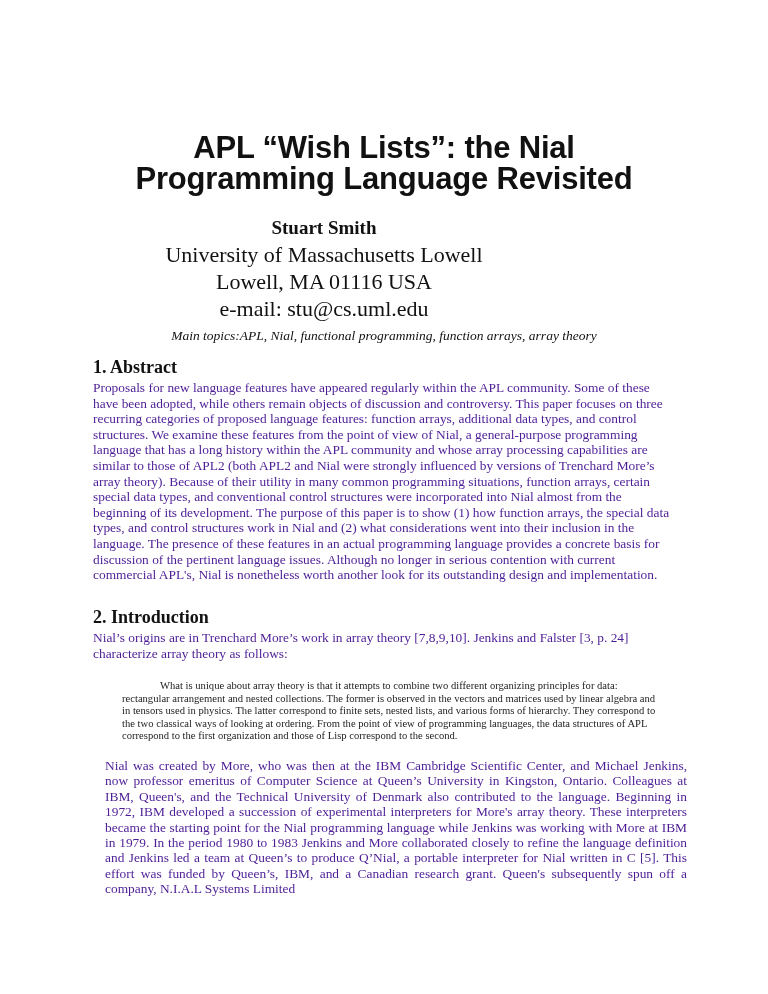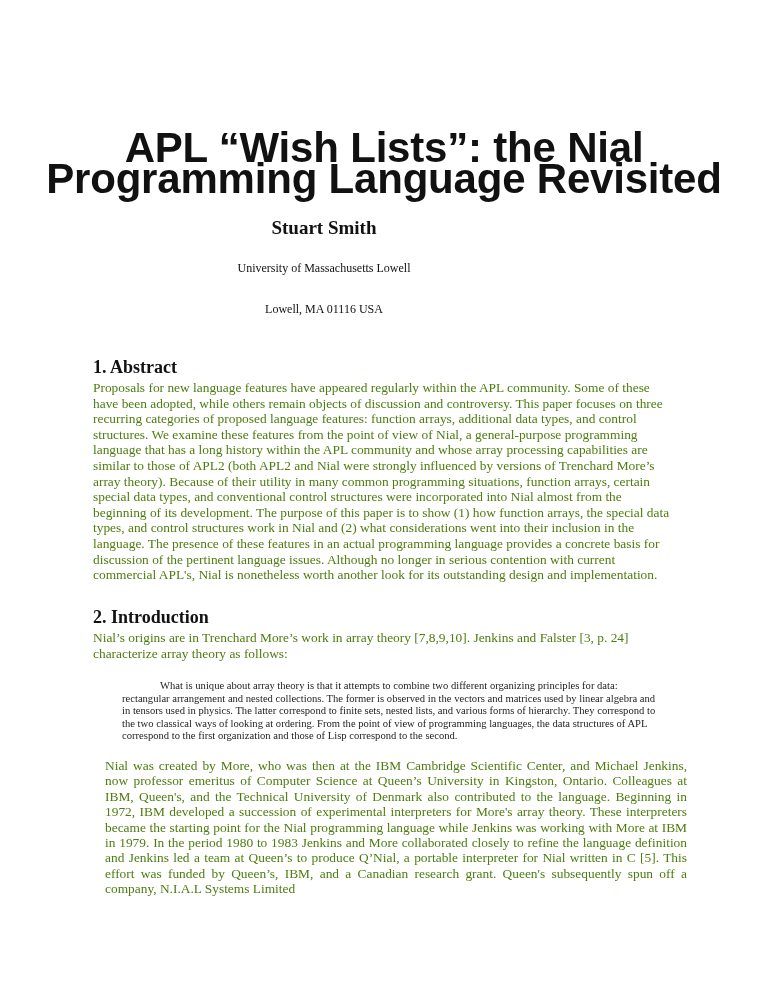--- a/index.html
+++ b/index.html
@@ -1,31 +1,31 @@
 <!DOCTYPE html>
 <html><head>
 <meta charset="utf-8">
 <style>
   html, body { margin:0; padding:0; background:#ffffff; }
   body { width:768px; height:994px; position:relative; overflow:hidden; color:#111; }
   .page { position:absolute; left:0; top:0; width:768px; height:994px; }
   .title {
     position:absolute; left:0; width:768px; top:132px;
     text-align:center; font-family:"Liberation Sans", sans-serif; font-weight:bold;
-    font-size:42px; line-height:31px; color:#111; letter-spacing:-0.2px;
+    font-size:31px; line-height:31px; color:#111; letter-spacing:-0.2px;
   }
   .title div { height:31px; }
   .author-block { position:absolute; left:0; width:648px; top:214px; text-align:center; font-family:"Liberation Serif", serif; }
   .author-name { font-weight:bold; font-size:19px; line-height:27px; }
-  .aff-line { font-size:12px; line-height:27px;margin-top:14px; }
+  .aff-line { font-size:22px; line-height:27px; }
   .topics { position:absolute; left:0; width:768px; top:327px; text-align:center; font-family:"Liberation Serif", serif; font-style:italic; font-size:13.5px; line-height:18px; }
   .heading { position:absolute; left:93px; font-family:"Liberation Serif", serif; font-weight:bold; font-size:18px; line-height:20px; }
   .para {
     position:absolute; left:93px; width:582px; font-family:"Liberation Serif", serif;
-    font-size:13.4px; line-height:15.6px; color:#4d7c0f; margin:0;
+    font-size:13.4px; line-height:15.6px; color:#4c1d95; margin:0;
   }
   .para.just { text-align:justify;margin-left:12px; }
   .quote {
     position:absolute; left:122px; width:536px; font-family:"Liberation Serif", serif;
     font-size:10.6px; line-height:12.6px; color:#222; text-indent:38px; margin:0;
   }
 </style>
 </head>
 <body>
 
@@ -33,22 +33,24 @@
 
   <div class="title">
     <div>APL “Wish Lists”: the Nial</div>
     <div>Programming Language Revisited</div>
   </div>
 
   <div class="author-block">
     <div class="author-name">Stuart Smith</div>
     <div class="aff-line">University of Massachusetts Lowell</div>
     <div class="aff-line">Lowell, MA 01116 USA</div>
+    <div class="aff-line">e-mail: stu@cs.uml.edu</div>
   </div>
 
+  <div class="topics">Main topics:APL, Nial, functional programming, function arrays, array theory</div>
 
   <div class="heading" style="top:357px;">1. Abstract</div>
   <p class="para" style="top:380px;">Proposals for new language features have appeared regularly within the APL community. Some of these have been adopted, while others remain objects of discussion and controversy. This paper focuses on three recurring categories of proposed language features: function arrays, additional data types, and control structures. We examine these features from the point of view of Nial, a general-purpose programming language that has a long history within the APL community and whose array processing capabilities are similar to those of APL2 (both APL2 and Nial were strongly influenced by versions of Trenchard More’s array theory). Because of their utility in many common programming situations, function arrays, certain special data types, and conventional control structures were incorporated into Nial almost from the beginning of its development. The purpose of this paper is to show (1) how function arrays, the special data types, and control structures work in Nial and (2) what considerations went into their inclusion in the language. The presence of these features in an actual programming language provides a concrete basis for discussion of the pertinent language issues. Although no longer in serious contention with current commercial APL's, Nial is nonetheless worth another look for its outstanding design and implementation.</p>
 
   <div class="heading" style="top:607px;">2. Introduction</div>
   <p class="para" style="top:630px;">Nial’s origins are in Trenchard More’s work in array theory [7,8,9,10]. Jenkins and Falster [3, p. 24] characterize array theory as follows:</p>
 
   <p class="quote" style="top:680px;">What is unique about array theory is that it attempts to combine two different organizing principles for data: rectangular arrangement and nested collections. The former is observed in the vectors and matrices used by linear algebra and in tensors used in physics. The latter correspond to finite sets, nested lists, and various forms of hierarchy. They correspond to the two classical ways of looking at ordering. From the point of view of programming languages, the data structures of APL correspond to the first organization and those of Lisp correspond to the second.</p>
 
   <p class="para just" style="top:758px; line-height:15.4px;">Nial was created by More, who was then at the IBM Cambridge Scientific Center, and Michael Jenkins, now professor emeritus of Computer Science at Queen’s University in Kingston, Ontario. Colleagues at IBM, Queen's, and the Technical University of Denmark also contributed to the language. Beginning in 1972, IBM developed a succession of experimental interpreters for More's array theory. These interpreters became the starting point for the Nial programming language while Jenkins was working with More at IBM in 1979. In the period 1980 to 1983 Jenkins and More collaborated closely to refine the language definition and Jenkins led a team at Queen’s to produce Q’Nial, a portable interpreter for Nial written in C [5]. This effort was funded by Queen’s, IBM, and a Canadian research grant. Queen's subsequently spun off a company, N.I.A.L Systems Limited</p>

